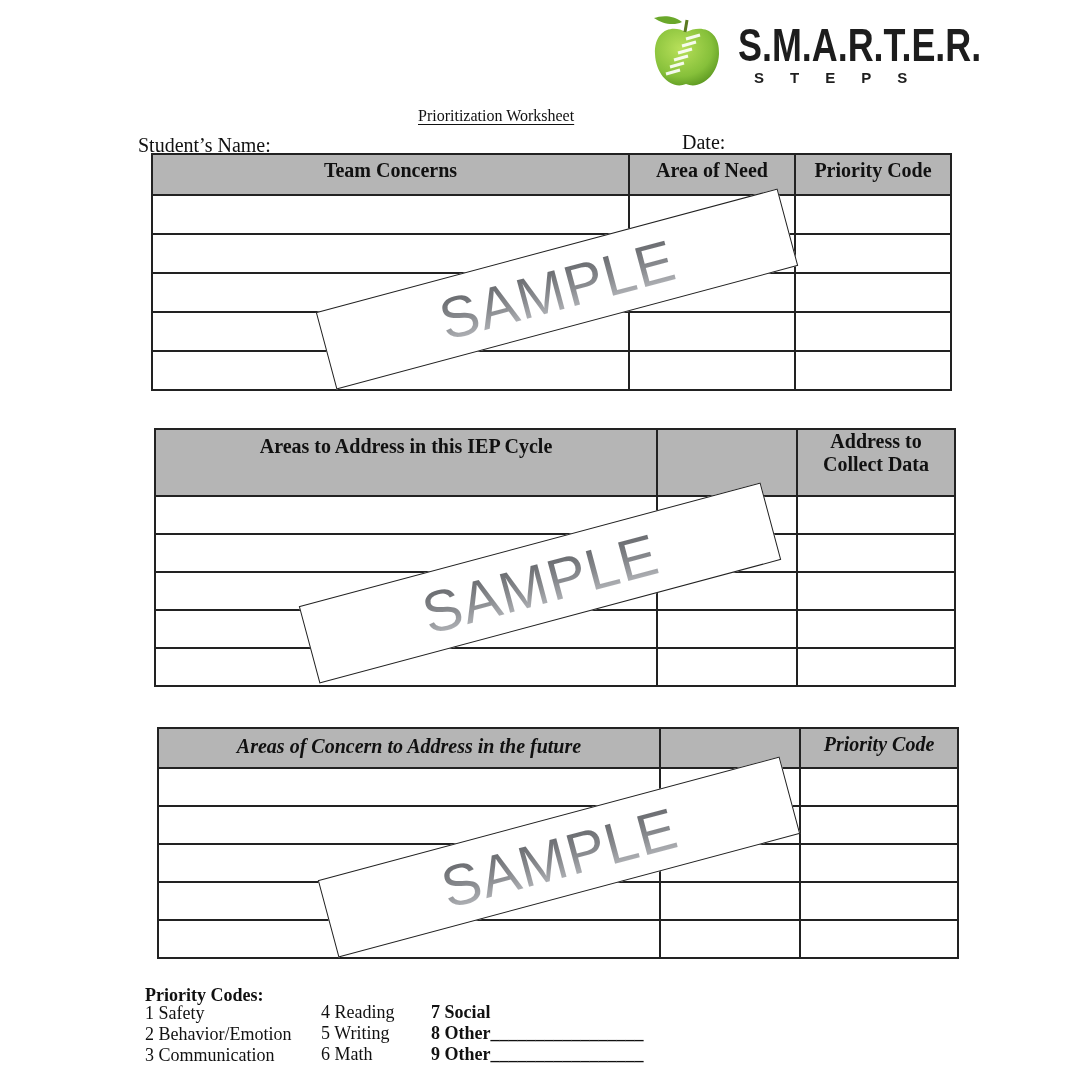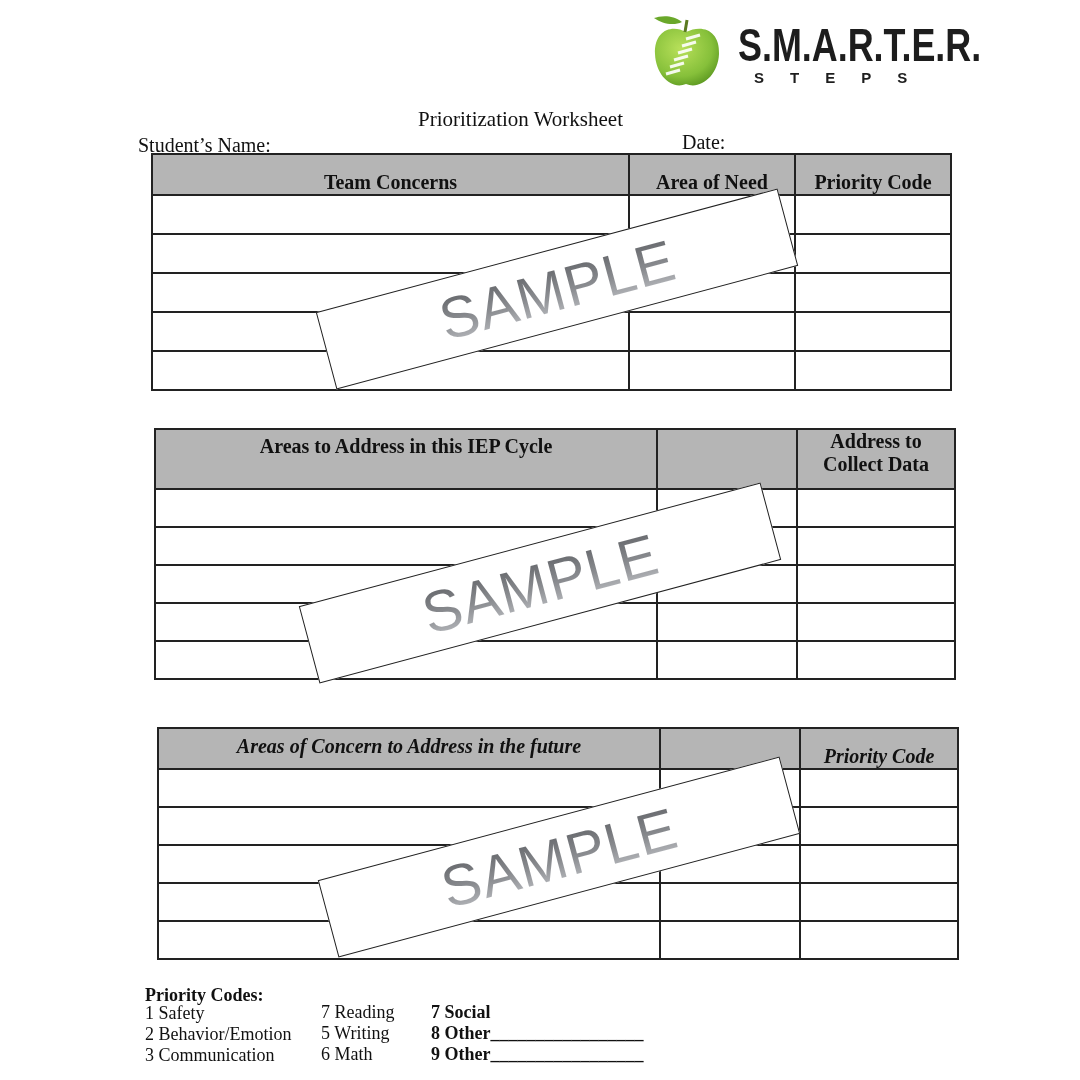--- a/index.html
+++ b/index.html
@@ -4,25 +4,25 @@
 <style>
   html, body { margin:0; padding:0; background:#fff; }
   body { width:1080px; height:1080px; position:relative; overflow:hidden;
          font-family:"Liberation Serif","DejaVu Serif",serif; color:#111; }
   .logo { position:absolute; left:650px; top:12px; width:300px; height:80px; }
   .logo-apple { position:absolute; left:2px; top:0; width:70px; height:80px; }
   .logo-word { position:absolute; left:88px; top:10px; font-family:"Liberation Sans","DejaVu Sans",sans-serif;
                font-weight:bold; font-size:46px; letter-spacing:0px; color:#1d1d1d; transform:scaleX(0.78); transform-origin:left top; line-height:46px; }
   .logo-sub { position:absolute; left:104px; top:58px; font-family:"Liberation Sans","DejaVu Sans",sans-serif;
               font-weight:bold; font-size:15px; letter-spacing:26px; color:#1d1d1d; line-height:16px; }
-  .title { position:absolute; left:418px; top:107px; font-size:21px; text-underline-offset:3px; }
+  .title { position:absolute; left:418px; top:107px; font-size:16px; text-decoration:underline; text-underline-offset:3px; }
   .lbl { position:absolute; font-size:20px; }
   .tbl { position:absolute; border-collapse:collapse; }
   .tbl th, .tbl td { border:2px solid #222; padding:0; }
-  .tbl th { background:#b5b5b5; font-weight:bold; font-size:20px; vertical-align:top; padding-top:16px; line-height:23px; }
+  .tbl th { background:#b5b5b5; font-weight:bold; font-size:20px; vertical-align:top; padding-top:4px; line-height:23px; }
   .tbl td { background:#fff; }
   .stamp { position:absolute; width:478px; height:80px; border:1.5px solid #222; background:#fff;
            box-sizing:border-box; display:flex; align-items:center; justify-content:center; transform:rotate(-15deg); }
   .stamp span { font-family:"Liberation Sans","DejaVu Sans",sans-serif; font-size:58px; letter-spacing:1px;
                 background:linear-gradient(180deg,#5a5c60 0%,#8a8c90 55%,#c4c6ca 100%);
                 -webkit-background-clip:text; background-clip:text; color:transparent; }
   .codes { position:absolute; left:145px; top:985px; font-size:18px; line-height:21px; }
   .codes-title { font-weight:bold; }
   .col { position:absolute; top:1003px; font-size:18px; line-height:21px; }
 </style>
@@ -88,21 +88,21 @@
   <tr style="height:39px;">
         <td></td>
         <td></td>
         <td></td>
       </tr>
 </tbody>
   </table>
 
 <table class="tbl" style="left:154px;top:428px;width:802px;">
   <tbody>
-      <tr style="height:60px;">
+      <tr style="height:67px;">
     <th style="width:500px;padding-top:5px;">Areas to Address in this IEP Cycle</th>
     <th style="width:138px;"></th>
     <th style="padding-top:0;">Address to Collect Data</th>
   </tr>
   <tr style="height:38px;">
         <td></td>
         <td></td>
         <td></td>
       </tr>
   <tr style="height:38px;">
@@ -175,21 +175,21 @@
 
 <div class="codes">
   <div class="codes-title">Priority Codes:</div>
 </div>
 <div class="col" style="left:145px;">
   <div>1 Safety</div>
   <div>2 Behavior/Emotion</div>
   <div>3 Communication</div>
 </div>
 <div class="col" style="left:321px;top:1002px;">
-  <div>7 Reading</div>
+  <div>4 Reading</div>
   <div>5 Writing</div>
   <div>6 Math</div>
 </div>
 <div class="col" style="left:431px;top:1002px;font-weight:bold;">
   <div>7 Social</div>
   <div>8 Other_________________</div>
   <div>9 Other_________________</div>
 </div>
 
 </body></html>

